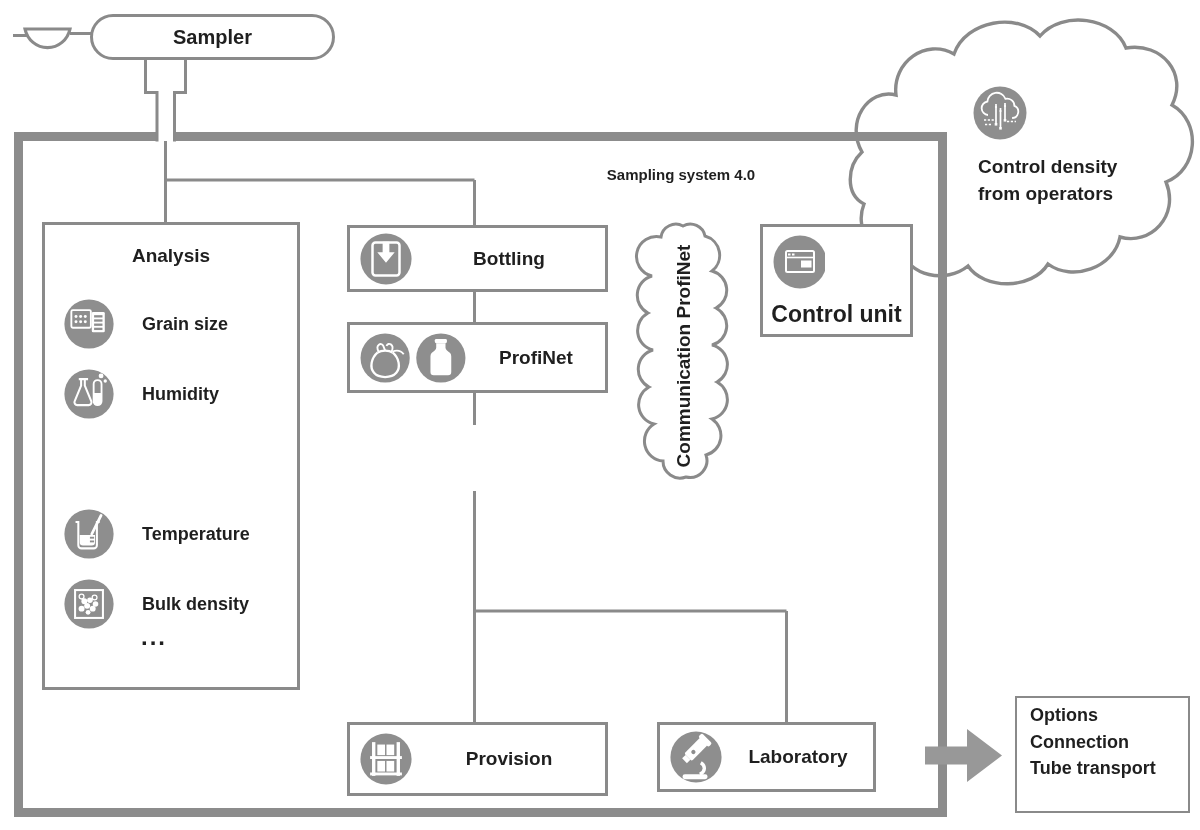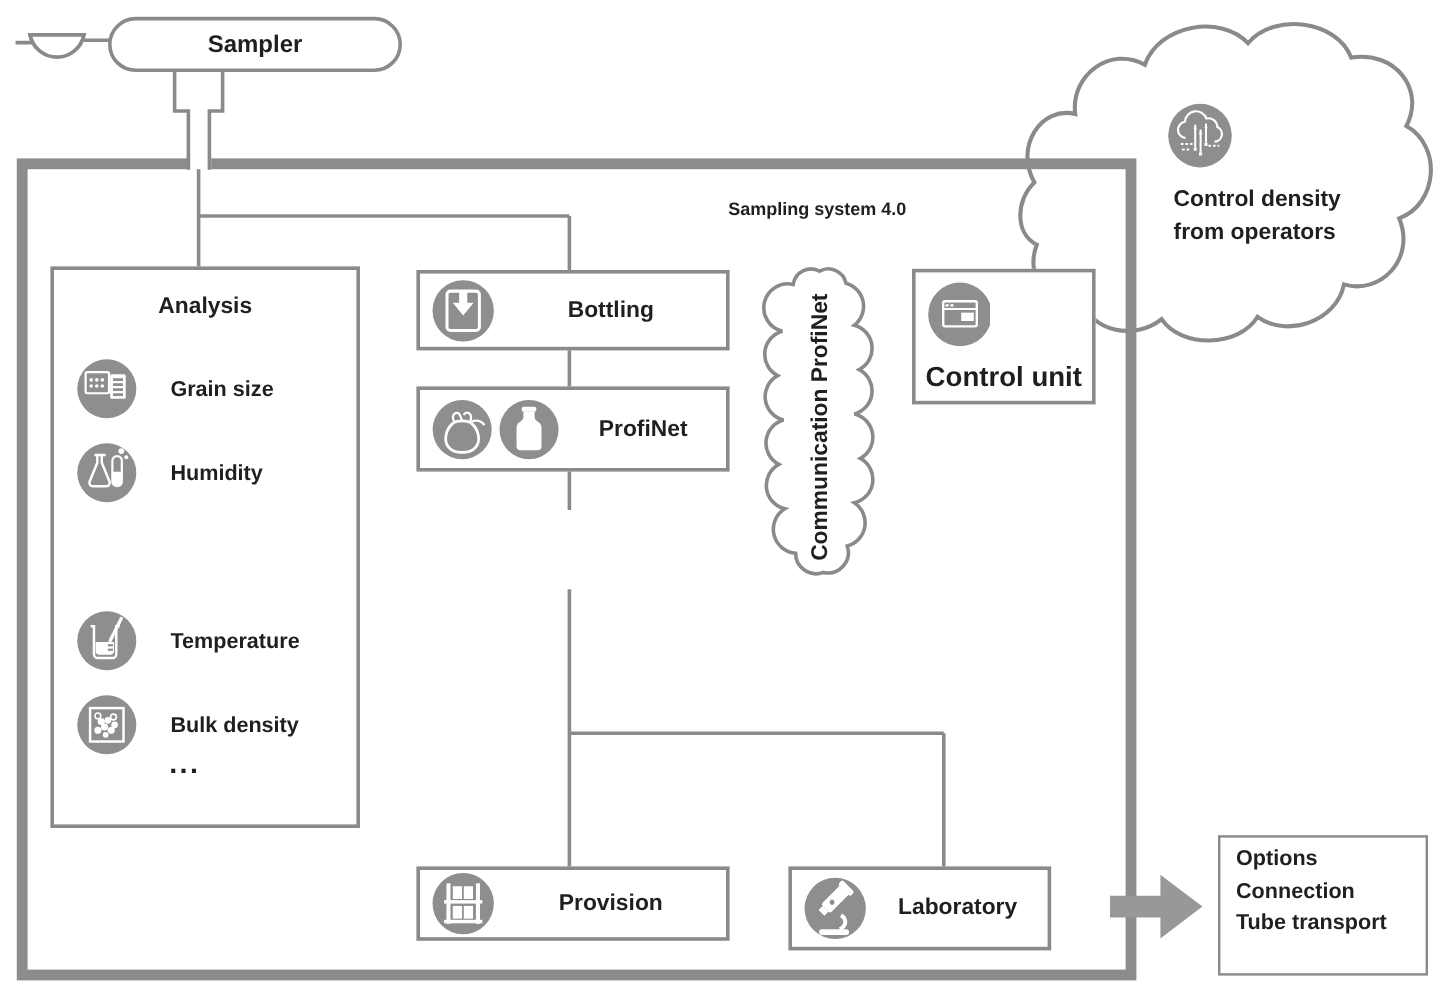--- a/index.html
+++ b/index.html
@@ -17,21 +17,21 @@
   .a-row{position:absolute;left:18px;display:flex;align-items:center;gap:27px;height:56px;justify-content:space-between;}
   .a-row .txt{font-size:18px;white-space:nowrap;}
   .a-more{position:absolute;left:96px;top:398px;font-size:24px;letter-spacing:2px;}
   
   .pbox{display:flex;align-items:center;}
   .pbox svg{margin-left:9px;flex:0 0 auto;}
   .pbox .txt{flex:1;text-align:center;font-size:19px;}
   .bottling{left:347px;top:225px;width:261px;height:67px;}
   .packaging{left:347px;top:322px;width:261px;height:71px;}
   .labeling{left:347px;top:424px;width:261px;height:68px;}
-  .provision{left:347px;top:722px;width:261px;height:62px;}
+  .provision{left:347px;top:722px;width:261px;height:74px;}
   .laboratory{left:657px;top:722px;width:219px;height:70px;}
   
   .ctrl{left:760px;top:224px;width:153px;height:113px;}
   .ctrl svg{position:absolute;left:4px;top:4px;}
   .ctrl .txt{position:absolute;left:0;top:74px;width:100%;text-align:center;font-size:23px;}
   
   .profinet{position:absolute;left:544px;top:343px;width:280px;height:26px;line-height:26px;
             text-align:center;font-size:19px;transform:rotate(-90deg);z-index:2;white-space:nowrap;}
   
   .opcloud-txt{position:absolute;left:978px;top:153px;font-size:19px;line-height:27px;z-index:2;}

